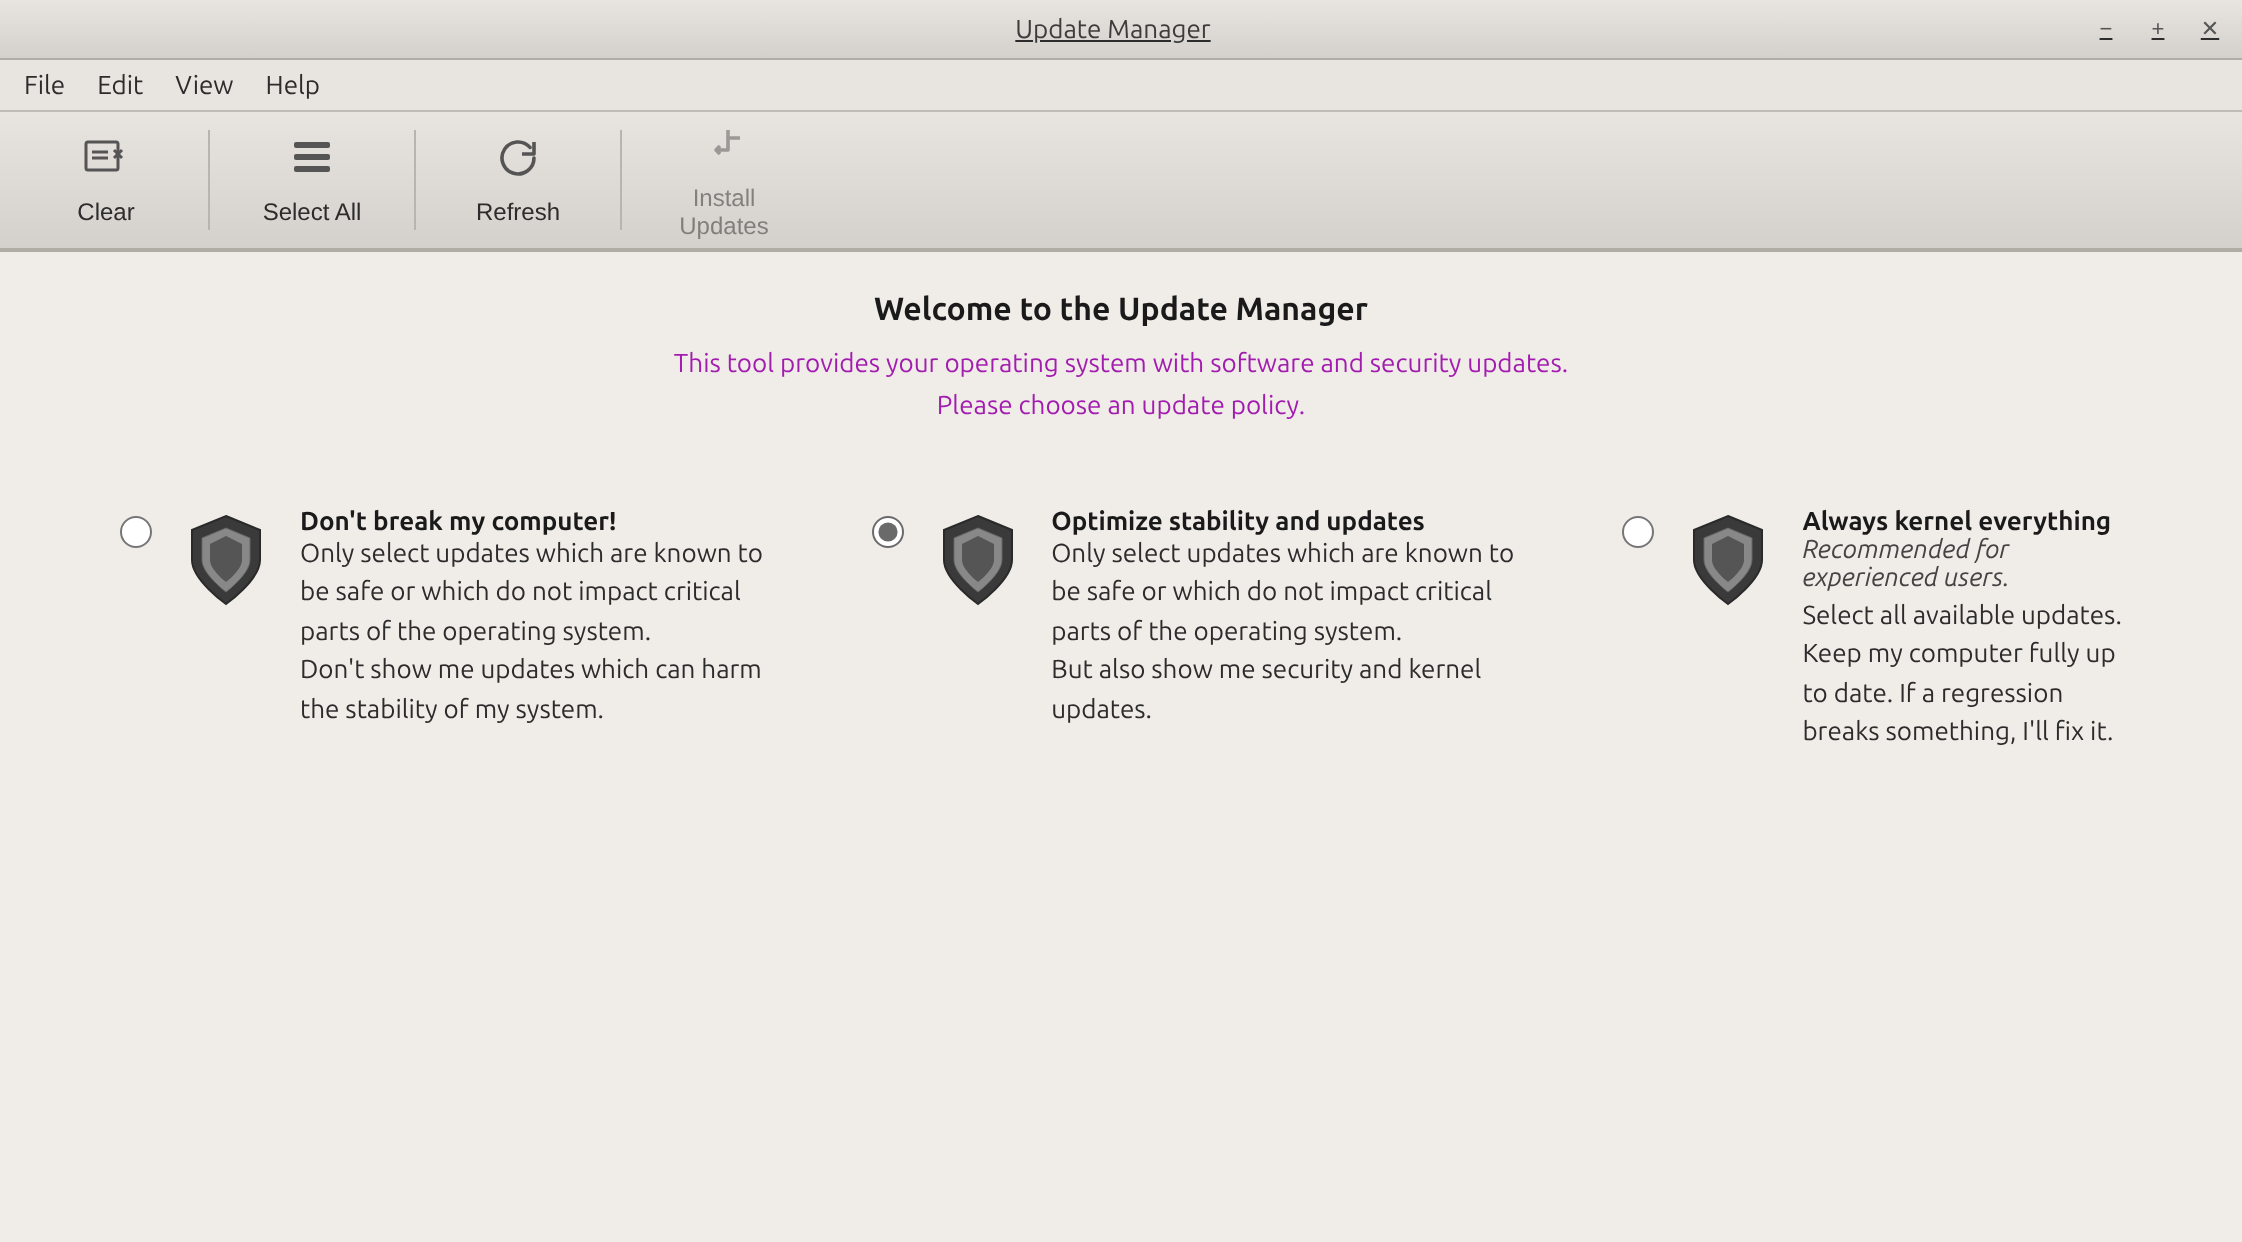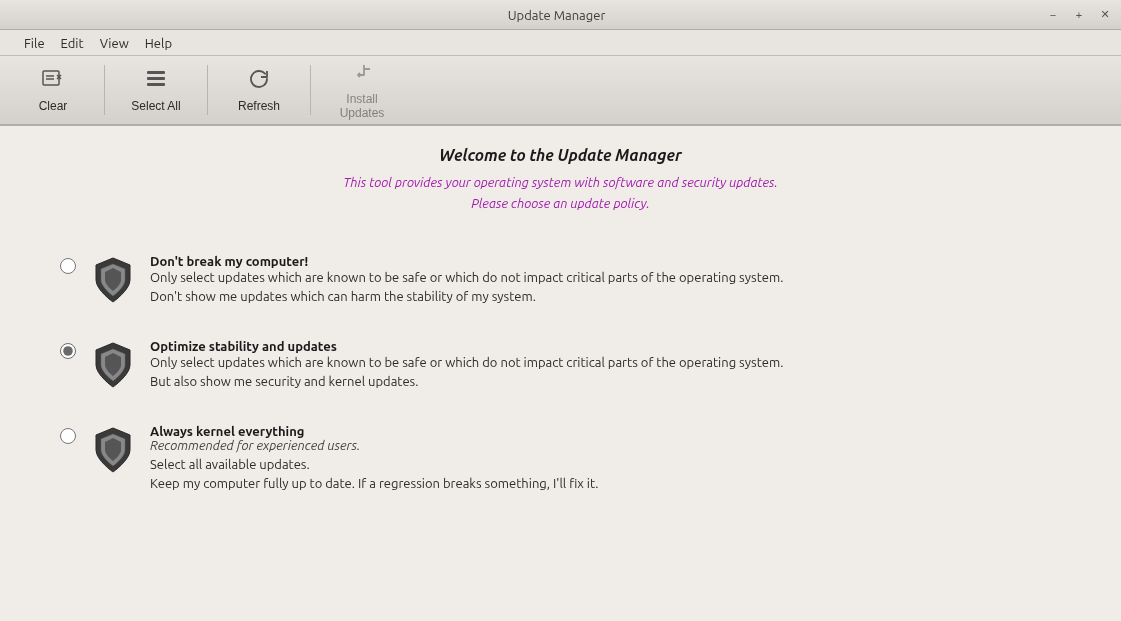--- a/index.html
+++ b/index.html
@@ -15,20 +15,21 @@
 
     
     .titlebar {
       background: linear-gradient(to bottom, #e8e4df, #d4d0cb);
       height: 30px;
       display: flex;
       align-items: center;
       justify-content: space-between;
       padding: 0 8px;
       border-bottom: 1px solid #b0aca6;
+      text-decoration: underline;
     }
     .titlebar-title {
       font-size: 13px;
       color: #3c3c3c;
       flex: 1;
       text-align: center;
     }
     .titlebar-controls {
       display: flex;
       gap: 10px;
@@ -48,21 +49,21 @@
     .titlebar-left {
       width: 60px;
     }
 
     
     .menubar {
       background: #e8e4df;
       height: 26px;
       display: flex;
       align-items: center;
-      padding: 0 16px;
+      padding: 0 4px;
       border-bottom: 1px solid #c0bbb5;
     }
     .menubar-item {
       padding: 3px 8px;
       font-size: 13px;
       cursor: pointer;
       color: #2c2c2c;
       border-radius: 3px;
     }
 
@@ -113,37 +114,36 @@
     .main-content {
       background: #f0ece8;
       height: calc(621px - 30px - 26px - 70px);
       overflow-y: auto;
       padding: 20px 40px;
     }
 
     .welcome-section {
       text-align: center;
       margin-bottom: 24px;
-      font-style: italic;
     }
     .welcome-title {
       font-size: 16px;
       font-weight: bold;
       margin-bottom: 8px;
       color: #1a1a1a;
     }
     .welcome-subtitle {
       font-size: 13px;
       color: #a21caf;
       line-height: 1.6;
     }
 
     .policy-list {
       display: flex;
-      flex-direction: column;
+      flex-direction: row;
       gap: 0px;
     }
 
     .policy-item {
       display: flex;
       align-items: flex-start;
       padding: 16px 20px;
       gap: 16px;
     }
 

